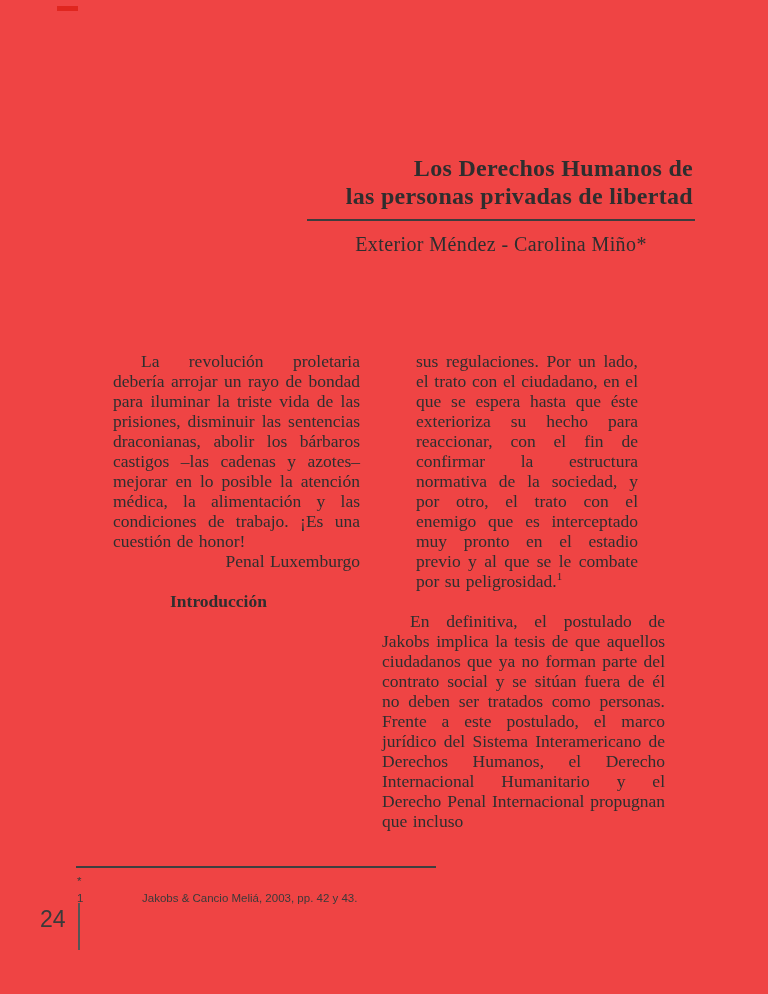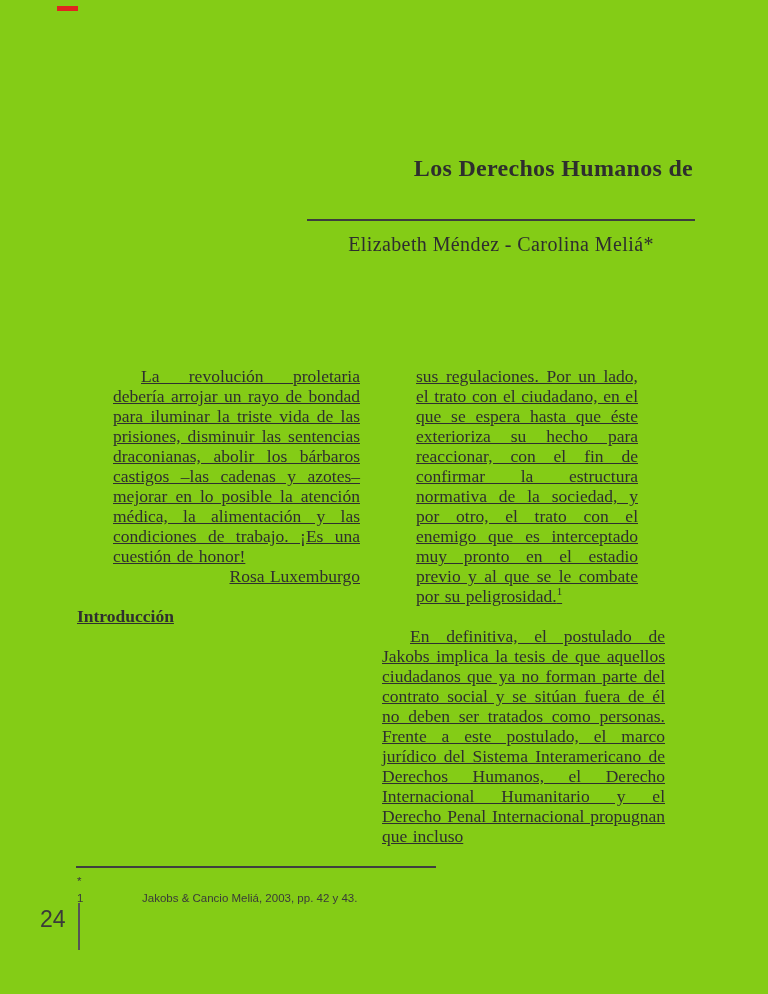--- a/index.html
+++ b/index.html
@@ -5,21 +5,21 @@
   html, body { margin: 0; padding: 0; }
   body {
     width: 768px; height: 994px;
     background: #ffffff;
     position: relative;
     overflow: hidden;
     font-family: "Liberation Serif", "DejaVu Serif", serif;
   }
   .page {
     position: absolute; inset: 0;
-    background: #84cc16;
+    background: #ef4444;
   }
   .red-mark {
     position: absolute; left: 57px; top: 6px;
     width: 21px; height: 5px;
     background: #e0261f;
   }
   .title-block {
     position: absolute; left: 300px; top: 155px; width: 393px;
     text-align: right;
     font-weight: bold;
@@ -32,37 +32,36 @@
     background: #3d3d3d;
   }
   .byline {
     position: absolute; left: 307px; top: 231px; width: 388px;
     text-align: center;
     font-size: 20px; line-height: 27px;
     color: #2e2e2e;
     letter-spacing: 0.4px;
   }
   .col {
-    position: absolute; top: 366px; width: 283px;
+    position: absolute; top: 351px; width: 283px;
     font-size: 17.5px; line-height: 20px;
     color: #2f2f2f;
     text-align: justify;
     word-spacing: 0.06em;
-    text-decoration: underline;
   }
   .col-left  { left: 77px; }
   .col-right { left: 382px; }
   .col p { margin: 0; }
   .epigraph { padding-left: 36px; }
   .indent-first { text-indent: 28px; }
   .attribution { padding-left: 36px; text-align: right; }
   .section-heading {
     font-weight: bold;
     margin-top: 20px !important;
-    text-align: left;
+    text-align: center;
   }
   .blockquote-left { padding-left: 34px; margin-top: 18px !important; }
   .blockquote-right { padding-left: 34px; padding-right: 27px; }
   .para-after-quote { margin-top: 20px !important; }
   sup.fn-ref {
     font-size: 11px;
     vertical-align: super;
     line-height: 0;
   }
   .footnote-rule {
@@ -91,29 +90,30 @@
 </style>
 </head>
 <body>
 
 <div class="page">
 
   <div class="red-mark"></div>
 
   <div class="title-block">
     <div>Los Derechos Humanos de</div>
+    <div>las personas privadas de libertad</div>
   </div>
 
   <div class="title-rule"></div>
 
-  <div class="byline">Elizabeth Méndez - Carolina Meliá*</div>
+  <div class="byline">Exterior Méndez - Carolina Miño*</div>
 
   <div class="col col-left">
     <p class="epigraph indent-first">La revolución proletaria debería arrojar un rayo de bondad para iluminar la triste vida de las prisiones, disminuir las sentencias draconianas, abolir los bárbaros castigos –las cadenas y azotes– mejorar en lo posible la atención médica, la alimentación y las condiciones de trabajo. ¡Es una cuestión de honor!</p>
-    <p class="attribution">Rosa Luxemburgo</p>
+    <p class="attribution">Penal Luxemburgo</p>
     <p class="section-heading">Introducción</p>
   </div>
 
   <div class="col col-right">
     <p class="blockquote-right"><span>sus regulaciones. Por un lado, el trato con el ciudadano, en el que se espera hasta que éste exterioriza su hecho para reaccionar, con el fin de confirmar la estructura normativa de la sociedad, y por otro, el trato con el enemigo que es interceptado muy pronto en el estadio previo y al que se le combate por su peligrosidad.</span><sup class="fn-ref">1</sup></p>
     <p class="indent-first para-after-quote">En definitiva, el postulado de Jakobs implica la tesis de que aquellos ciudadanos que ya no forman parte del contrato social y se sitúan fuera de él no deben ser tratados como personas. Frente a este postulado, el marco jurídico del Sistema Interamericano de Derechos Humanos, el Derecho Internacional Humanitario y el Derecho Penal Internacional propugnan que incluso</p>
   </div>
 
   <div class="footnote-rule"></div>
 

